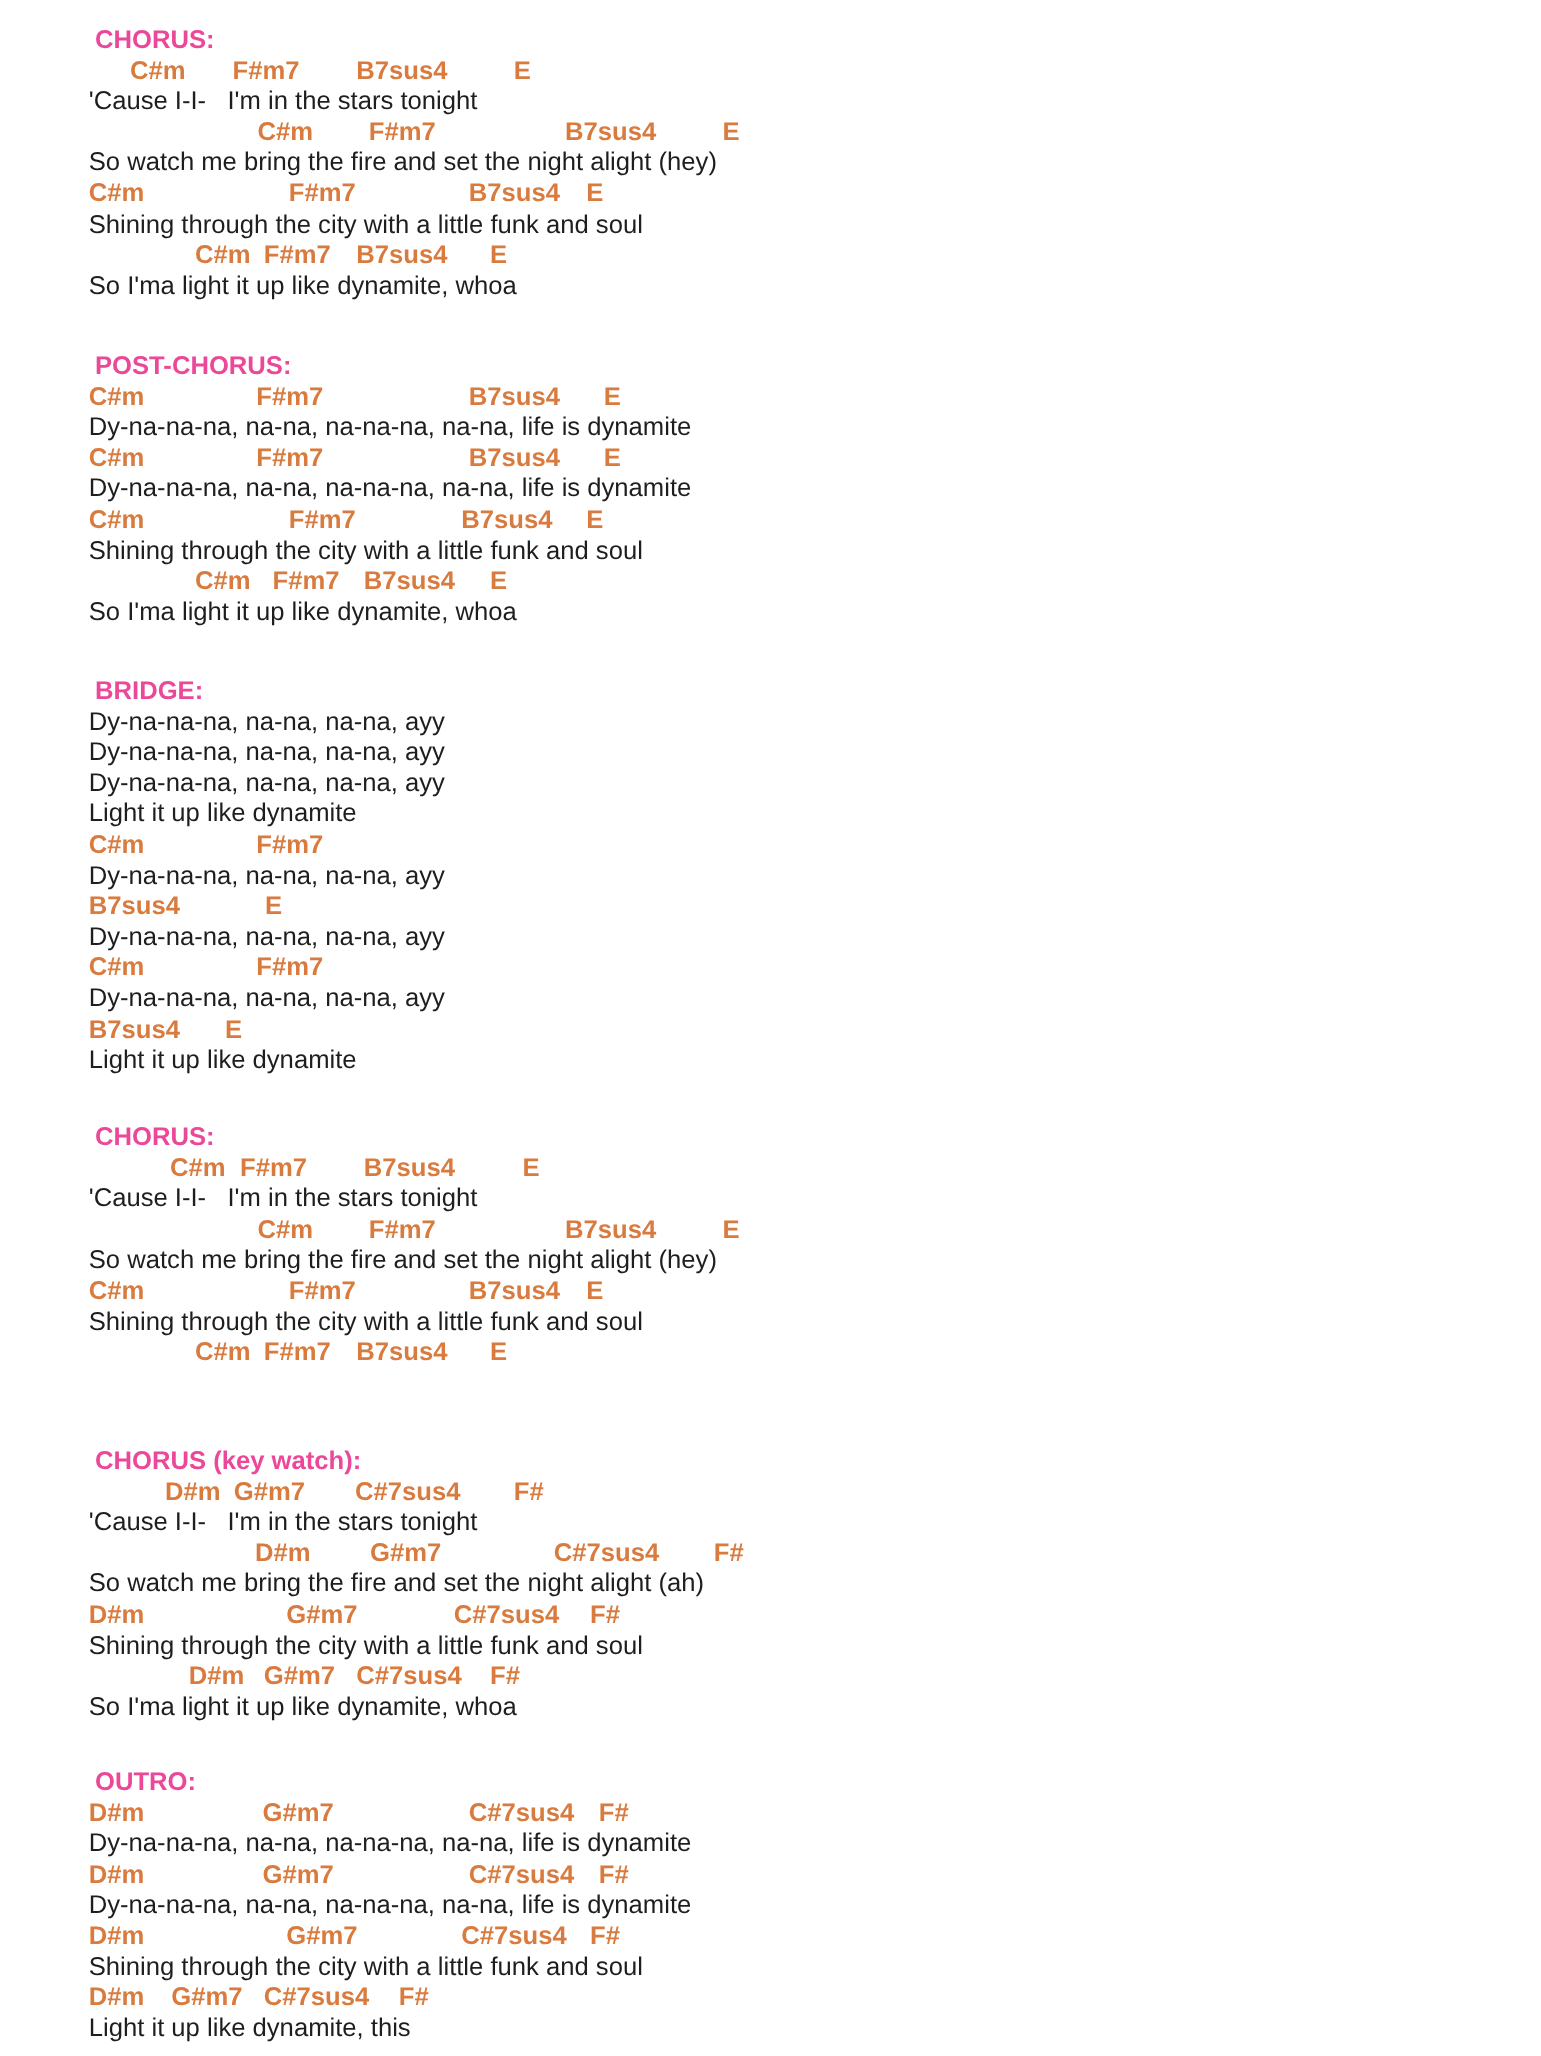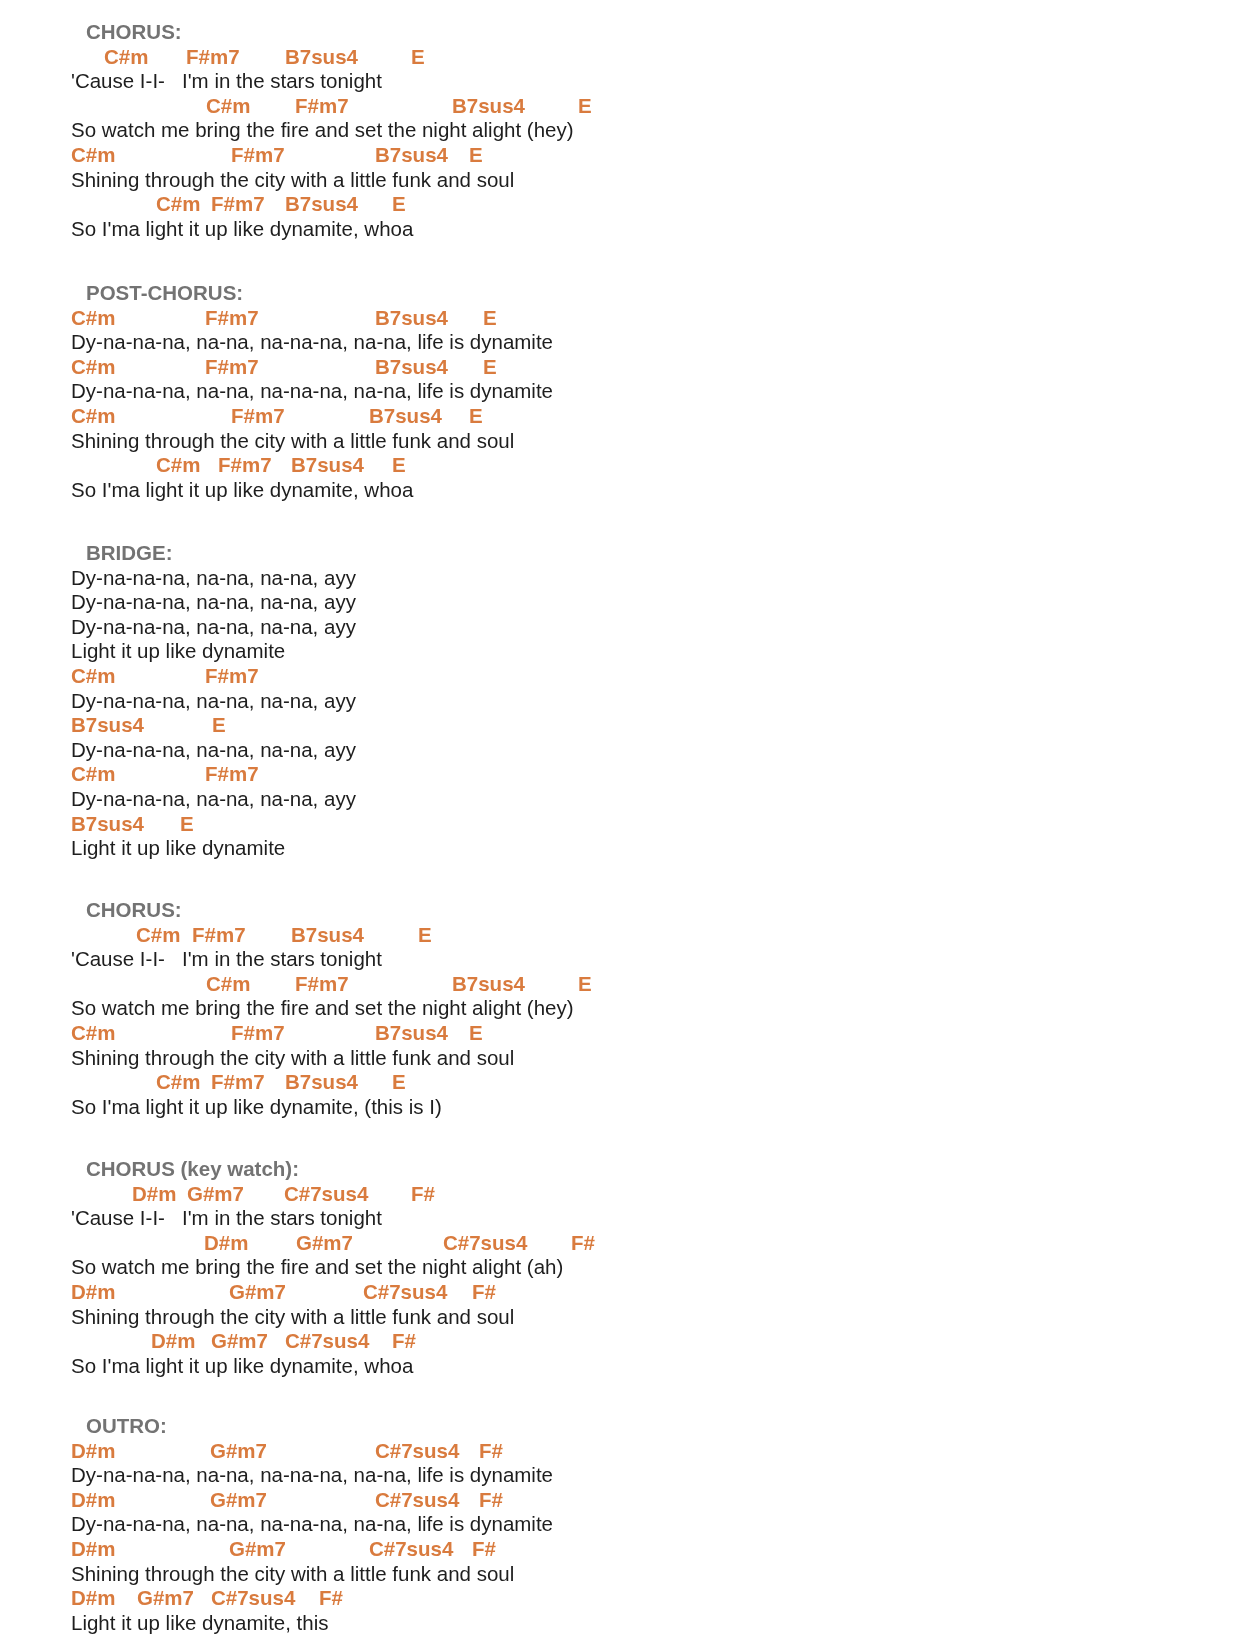--- a/index.html
+++ b/index.html
@@ -1,20 +1,20 @@
 <!DOCTYPE html>
 <html><head>
 <meta charset="utf-8">
 <style>
   html, body { margin:0; padding:0; background:#ffffff; }
   body { width:1233px; height:1645px; position:relative; overflow:hidden;
          font-family:"Liberation Sans", sans-serif; }
   #sheet { position:absolute; left:0; top:0; width:1233px; height:1645px; }
   .line { position:absolute; left:0; height:24px; white-space:pre; font-size:20.5px; line-height:24px; }
-  .heading { font-weight:bold; color:#737373; left:86px; }
+  .heading { font-weight:bold; color:#ec4899; left:76px; }
   .lyric { color:#1e1e1e; left:71px; }
   .chord-row { left:0; width:1233px; }
   .chord { position:absolute; top:0; font-weight:bold; color:#d97b3e; font-size:20.5px; line-height:24px; }
 </style>
 </head>
 <body>
 
 <div id="sheet">
     <div class="line heading" style="top: 20px;">CHORUS:</div>
     <div class="line chord-row" style="top: 44.6px;"><span class="chord" style="left: 104px;">C#m</span><span class="chord" style="left: 186px;">F#m7</span><span class="chord" style="left: 285px;">B7sus4</span><span class="chord" style="left: 411px;">E</span></div>
@@ -48,21 +48,20 @@
     <div class="line chord-row" style="top: 811.6px;"><span class="chord" style="left: 71px;">B7sus4</span><span class="chord" style="left: 180px;">E</span></div>
     <div class="line lyric" style="top: 836.2px;">Light it up like dynamite</div>
     <div class="line heading" style="top: 898px;">CHORUS:</div>
     <div class="line chord-row" style="top: 922.6px;"><span class="chord" style="left: 136px;">C#m</span><span class="chord" style="left: 192px;">F#m7</span><span class="chord" style="left: 291px;">B7sus4</span><span class="chord" style="left: 418px;">E</span></div>
     <div class="line lyric" style="top: 947.2px;">'Cause I-I-   I'm in the stars tonight</div>
     <div class="line chord-row" style="top: 971.8px;"><span class="chord" style="left: 206px;">C#m</span><span class="chord" style="left: 295px;">F#m7</span><span class="chord" style="left: 452px;">B7sus4</span><span class="chord" style="left: 578px;">E</span></div>
     <div class="line lyric" style="top: 996.4px;">So watch me bring the fire and set the night alight (hey)</div>
     <div class="line chord-row" style="top: 1021px;"><span class="chord" style="left: 71px;">C#m</span><span class="chord" style="left: 231px;">F#m7</span><span class="chord" style="left: 375px;">B7sus4</span><span class="chord" style="left: 469px;">E</span></div>
     <div class="line lyric" style="top: 1045.6px;">Shining through the city with a little funk and soul</div>
     <div class="line chord-row" style="top: 1070.2px;"><span class="chord" style="left: 156px;">C#m</span><span class="chord" style="left: 211px;">F#m7</span><span class="chord" style="left: 285px;">B7sus4</span><span class="chord" style="left: 392px;">E</span></div>
-    <div class="line lyric" style="top: 1094.8px;">So I'ma light it up like dynamite, (this is I)</div>
     <div class="line heading" style="top: 1157px;">CHORUS (key watch):</div>
     <div class="line chord-row" style="top: 1181.6px;"><span class="chord" style="left: 132px;">D#m</span><span class="chord" style="left: 187px;">G#m7</span><span class="chord" style="left: 284px;">C#7sus4</span><span class="chord" style="left: 411px;">F#</span></div>
     <div class="line lyric" style="top: 1206.2px;">'Cause I-I-   I'm in the stars tonight</div>
     <div class="line chord-row" style="top: 1230.8px;"><span class="chord" style="left: 204px;">D#m</span><span class="chord" style="left: 296px;">G#m7</span><span class="chord" style="left: 443px;">C#7sus4</span><span class="chord" style="left: 571px;">F#</span></div>
     <div class="line lyric" style="top: 1255.4px;">So watch me bring the fire and set the night alight (ah)</div>
     <div class="line chord-row" style="top: 1280px;"><span class="chord" style="left: 71px;">D#m</span><span class="chord" style="left: 229px;">G#m7</span><span class="chord" style="left: 363px;">C#7sus4</span><span class="chord" style="left: 472px;">F#</span></div>
     <div class="line lyric" style="top: 1304.6px;">Shining through the city with a little funk and soul</div>
     <div class="line chord-row" style="top: 1329.2px;"><span class="chord" style="left: 151px;">D#m</span><span class="chord" style="left: 211px;">G#m7</span><span class="chord" style="left: 285px;">C#7sus4</span><span class="chord" style="left: 392px;">F#</span></div>
     <div class="line lyric" style="top: 1353.8px;">So I'ma light it up like dynamite, whoa</div>
     <div class="line heading" style="top: 1414px;">OUTRO:</div>

